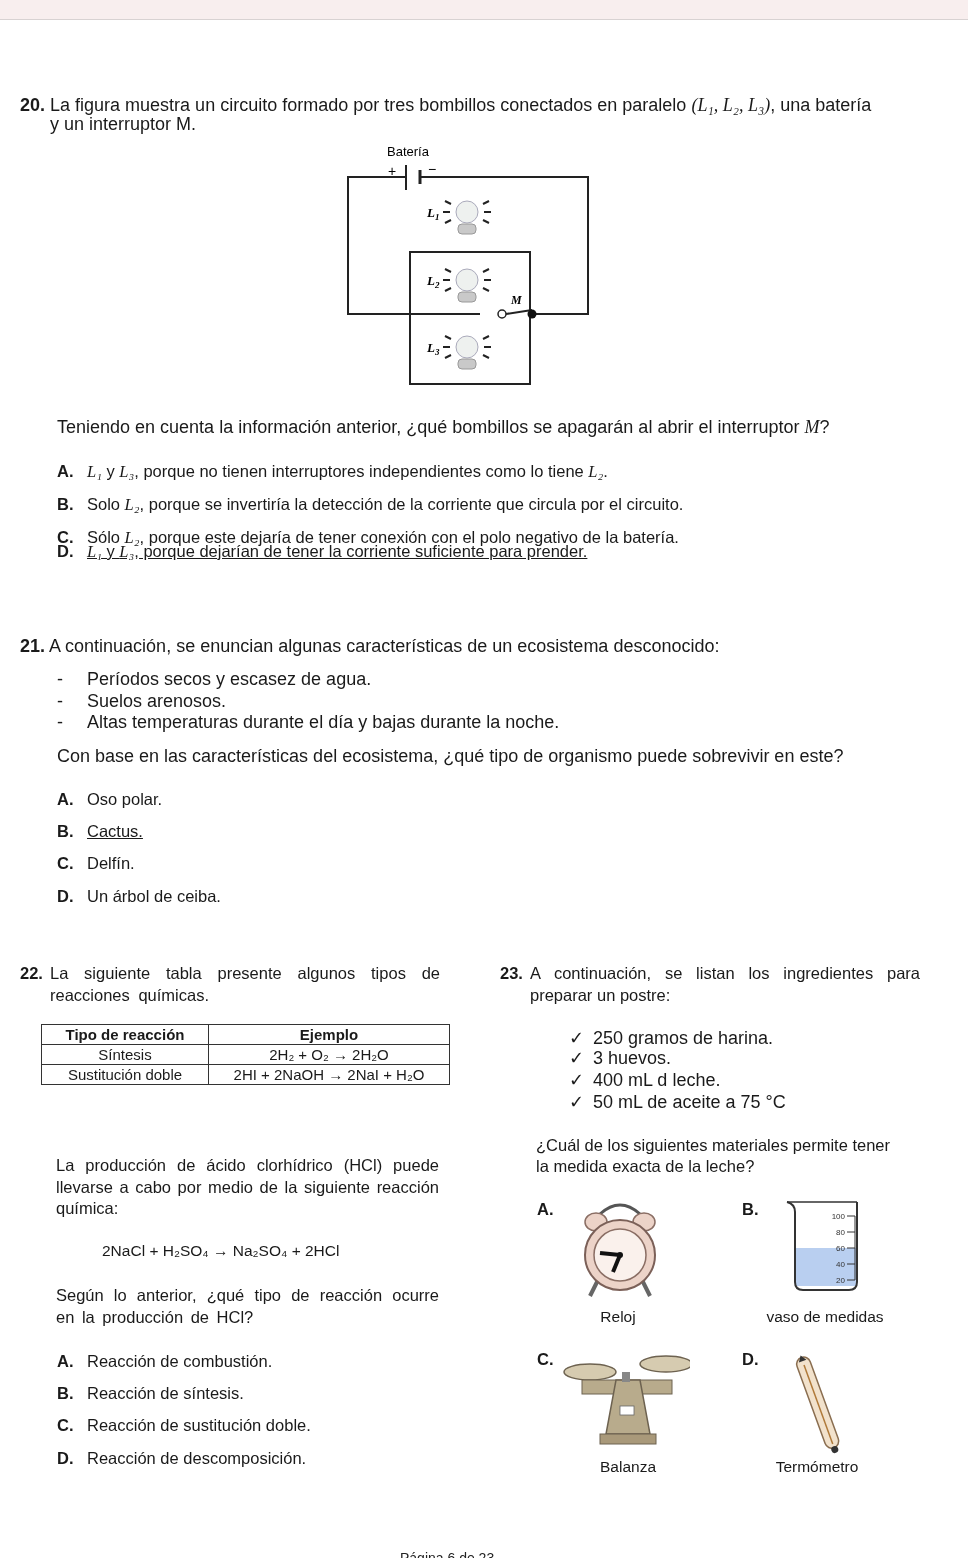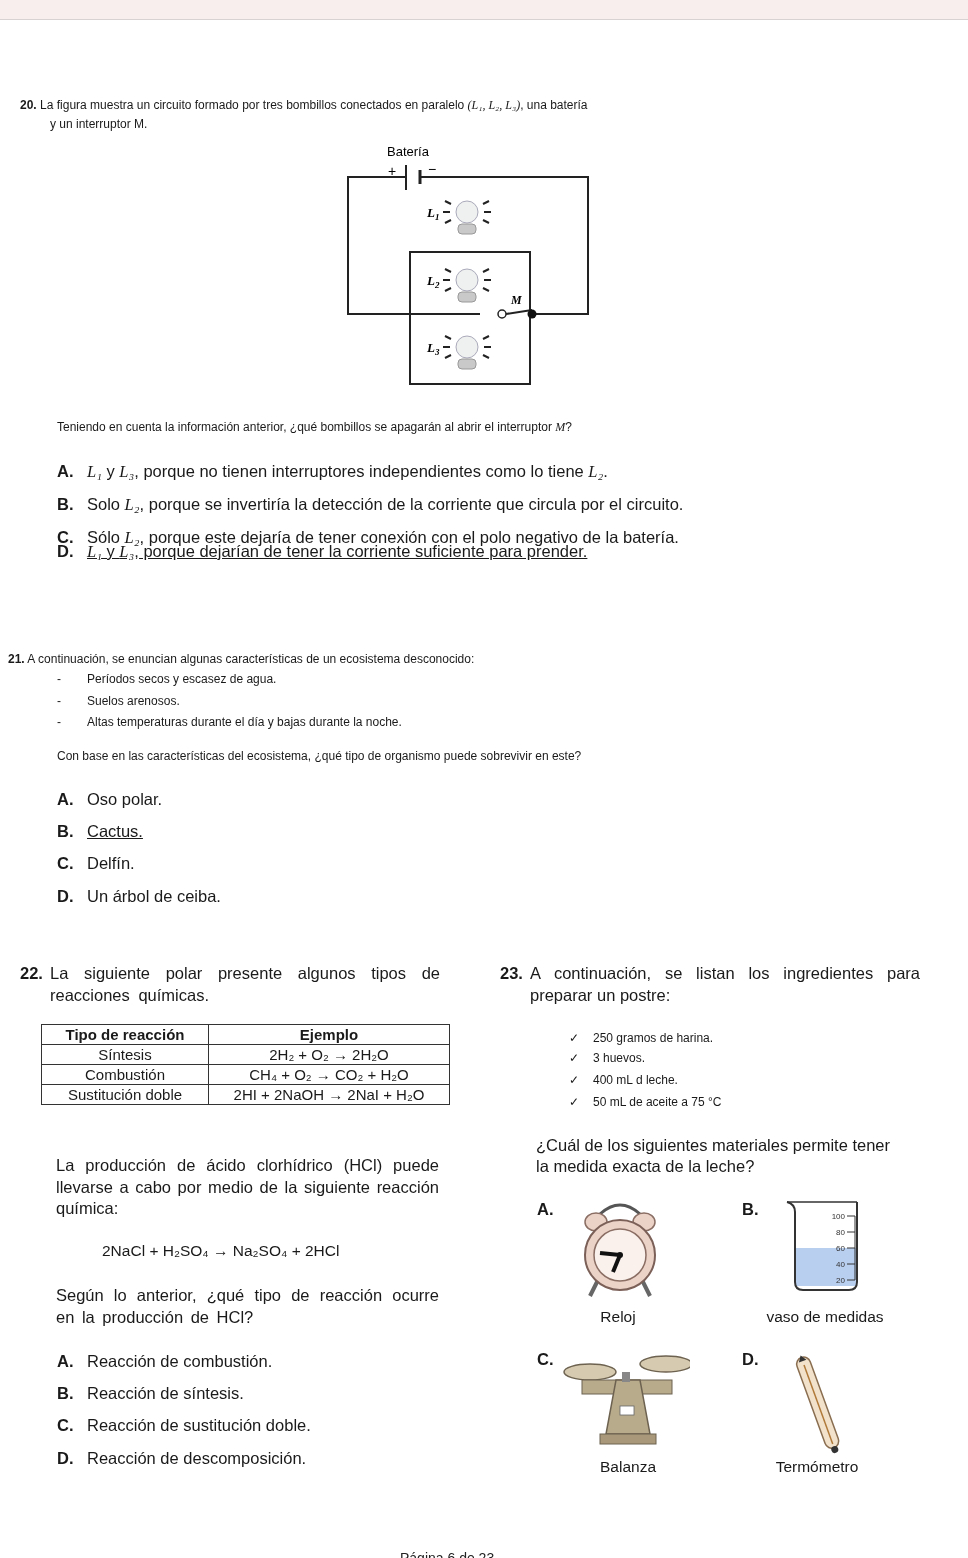--- a/index.html
+++ b/index.html
@@ -6,21 +6,21 @@
   body {
     width: 968px; height: 1558px; position: relative; overflow: hidden;
     background: #ffffff; color: #1a1a1a;
     font-family: "Liberation Sans", sans-serif;
   }
   .topbar {
     position: absolute; left: 0; top: 0; width: 968px; height: 19px;
     background: #f8eeee; border-bottom: 1px solid #d8d2d2;
   }
   .abs { position: absolute; }
-  .txt { font-size: 12px; line-height: 22px; white-space: nowrap; }
+  .txt { font-size: 18px; line-height: 22px; white-space: nowrap; }
   .qnum { font-weight: bold; }
   .math { font-family: "Liberation Serif", serif; font-style: italic; }
   .opt { position: absolute; font-size: 16.5px; line-height: 22px; white-space: nowrap; }
   .opt .lt { font-weight: bold; display: inline-block; width: 30px; }
   .justify { text-align: justify; text-align-last: left; white-space: normal; }
 
   
   table.rx {
     position: absolute; left: 41px; top: 1024px; border-collapse: collapse;
     font-size: 15px; line-height: 19px; padding-left: 10px;
@@ -95,21 +95,21 @@
 <div class="opt" style="left:57px; top:493px;">
   <span class="lt">B.</span><span>Solo </span><span class="math">L₂</span><span>, porque se invertiría la detección de la corriente que circula por el circuito.</span>
 </div>
 <div class="opt" style="left:57px; top:526px;">
   <span class="lt">C.</span><span>Sólo </span><span class="math">L₂</span><span>, porque este dejaría de tener conexión con el polo negativo de la batería.</span>
 </div>
 <div class="opt" style="left:57px; top:540px;text-decoration:underline;">
   <span class="lt">D.</span><span class="math">L₁</span><span> y </span><span class="math">L₃</span><span>, porque dejarían de tener la corriente suficiente para prender.</span>
 </div>
 
-<div class="abs txt" style="left:8px; top:635px;margin-top:13px;">
+<div class="abs txt" style="left:20px; top:635px;">
   <span class="qnum">21.</span>
   <span>A continuación, se enuncian algunas características de un ecosistema desconocido:</span>
 </div>
 <div class="abs txt" style="left:57px; top:668px;">
   <span style="display:inline-block;width:30px;">-</span><span>Períodos secos y escasez de agua.</span>
 </div>
 <div class="abs txt" style="left:57px; top:690px;">
   <span style="display:inline-block;width:30px;">-</span><span>Suelos arenosos.</span>
 </div>
 <div class="abs txt" style="left:57px; top:711px;">
@@ -118,37 +118,33 @@
 <div class="abs txt" style="left:57px; top:745px;">Con base en las características del ecosistema, ¿qué tipo de organismo puede sobrevivir en este?</div>
 
 <div class="opt" style="left:57px; top:788px;"><span class="lt">A.</span><span>Oso polar.</span></div>
 <div class="opt" style="left:57px; top:820px;text-decoration:underline;"><span class="lt">B.</span><span>Cactus.</span></div>
 <div class="opt" style="left:57px; top:852px;"><span class="lt">C.</span><span>Delfín.</span></div>
 <div class="opt" style="left:57px; top:885px;"><span class="lt">D.</span><span>Un árbol de ceiba.</span></div>
 
 <div class="abs" style="left:20px; top:962px; width:420px; font-size:16.5px; line-height:22px;">
   <div style="display:flex;">
     <span class="qnum" style="width:30px; flex:none;">22.</span>
-    <span class="justify" style="word-spacing:4px;">La siguiente polar presente algunos tipos de reacciones químicas.</span>
+    <span class="justify" style="word-spacing:4px;">La siguiente tabla presente algunos tipos de reacciones químicas.</span>
   </div>
 </div>
 
 <table class="rx">
   <tbody>
       <tr>
     <th class="c1">Tipo de reacción</th>
     <th class="c2">Ejemplo</th>
   </tr>
   <tr>
     <td class="c1">Síntesis</td>
     <td class="c2">2H₂ + O₂ → 2H₂O</td>
-  </tr>
-  <tr>
-    <td class="c1">Combustión</td>
-    <td class="c2">CH₄ + O₂ → CO₂ + H₂O</td>
   </tr>
   <tr>
     <td class="c1">Sustitución doble</td>
     <td class="c2">2HI + 2NaOH → 2NaI + H₂O</td>
   </tr>
 </tbody>
   </table>
 
 <div class="abs justify" style="left:56px; top:1155px; width:383px; font-size:16.5px; line-height:21.5px; word-spacing:2px;">La producción de ácido clorhídrico (HCl) puede llevarse a cabo por medio de la siguiente reacción química:</div>
 <div class="abs txt" style="left:102px; top:1240px; font-size:15.5px;">2NaCl + H₂SO₄ → Na₂SO₄ + 2HCl</div>

